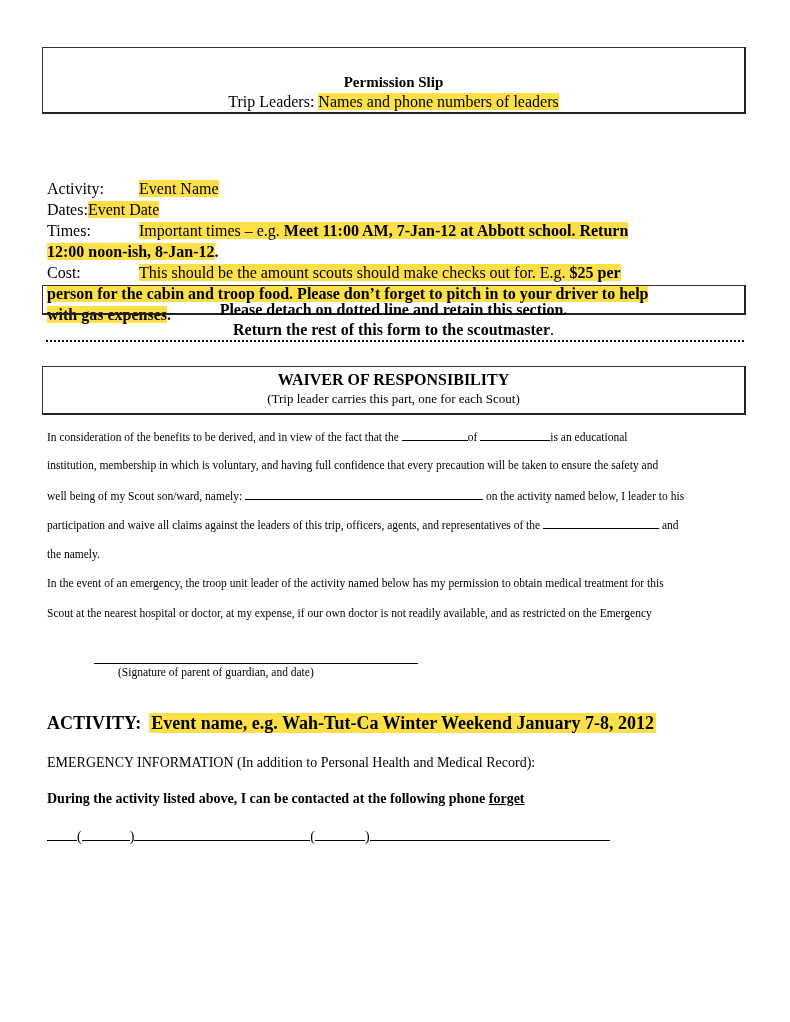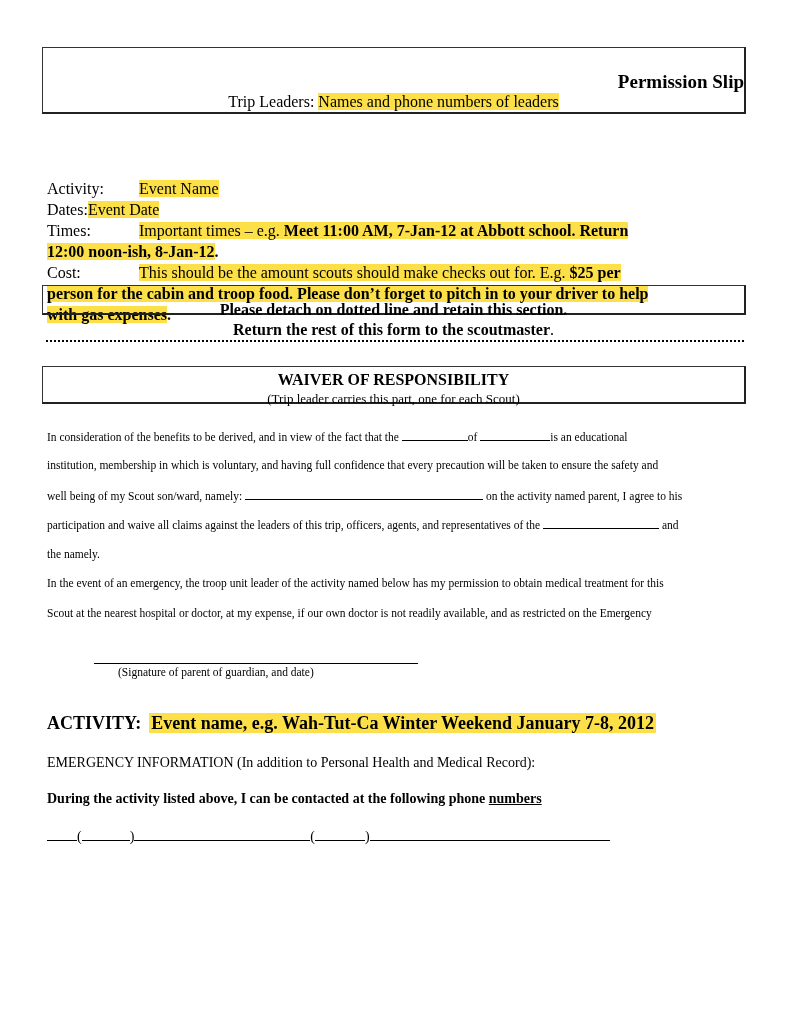--- a/index.html
+++ b/index.html
@@ -8,33 +8,33 @@
     font-family: "Liberation Serif", "DejaVu Serif", serif; color: #000;
   }
   .hl { background: #fde047; }
   .b { font-weight: bold; }
   .box {
     position: absolute; left: 42px; width: 704px;
     border: 1px solid #333; border-right: 2px solid #222; border-bottom: 2px solid #222;
     text-align: center; box-sizing: border-box;
   }
   #title-box { top: 47px; height: 67px; }
-  #title-box .t1 { position: absolute; top: 24px; left: 0; right: 0; font-weight: bold; font-size: 19px; line-height: 20px; text-align: right; }
+  #title-box .t1 { position: absolute; top: 24px; left: 0; right: 0; font-weight: bold; font-size: 15px; line-height: 20px; }
   #title-box .t2 { position: absolute; top: 44px; left: 0; right: 0; font-size: 16px; line-height: 20px; }
 
   .info { position: absolute; left: 47px; width: 700px; font-size: 16px; line-height: 21px; margin-top: 41px; }
   .info .row { white-space: nowrap; }
   .info .lbl { display: inline-block; width: 92px; }
 
   #detach-box { top: 285px; height: 30px; font-weight: bold; font-size: 16px; line-height: 20px; padding-top: 14px; }
   #dotted {
     position: absolute; left: 46px; top: 340px; width: 698px; height: 0;
     border-top: 2px dotted #000;
   }
-  #waiver-box { top: 366px; height: 38px; }
+  #waiver-box { top: 366px; height: 49px; }
   #waiver-box .w1 { font-weight: bold; font-size: 16px; line-height: 20px; margin-top: 3px; }
   #waiver-box .w2 { font-size: 13px; line-height: 17px; }
 
   .para { position: absolute; left: 47px; font-size: 11.5px; line-height: 14px; white-space: nowrap; }
   .blank { display: inline-block; border-bottom: 1px solid #000; height: 11px; vertical-align: baseline; }
 
   #sig-line { position: absolute; left: 94px; top: 663px; width: 324px; border-top: 1px solid #000; }
   #sig-label { position: absolute; left: 94px; top: 666px; font-size: 11.5px; padding-left: 24px; }
 
   #activity { position: absolute; left: 47px; top: 713px; font-size: 18px; font-weight: bold; white-space: nowrap; }
@@ -70,28 +70,28 @@
 
 <div id="dotted"></div>
 
 <div id="waiver-box" class="box">
   <div class="w1">WAIVER OF RESPONSIBILITY</div>
   <div class="w2">(Trip leader carries this part, one for each Scout)</div>
 </div>
 
 <div class="para" style="top:429px;"><span>In consideration of the benefits to be derived, and in view of the fact that the </span><span class="blank" style="width:66px;"></span><span>of </span><span class="blank" style="width:70px;"></span><span>is an educational</span></div>
 <div class="para" style="top:458px;">institution, membership in which is voluntary, and having full confidence that every precaution will be taken to ensure the safety and</div>
-<div class="para" style="top:488px;"><span>well being of my Scout son/ward, namely: </span><span class="blank" style="width:238px;"></span><span> on the activity named parent, I agree to his</span></div>
+<div class="para" style="top:488px;"><span>well being of my Scout son/ward, namely: </span><span class="blank" style="width:238px;"></span><span> on the activity named below, I leader to his</span></div>
 <div class="para" style="top:517px;"><span>participation and waive all claims against the leaders of this trip, officers, agents, and representatives of the </span><span class="blank" style="width:116px;"></span><span> and</span></div>
 <div class="para" style="top:547px;">the namely.</div>
 <div class="para" style="top:576px;">In the event of an emergency, the troop unit leader of the activity named below has my permission to obtain medical treatment for this</div>
 <div class="para" style="top:606px;">Scout at the nearest hospital or doctor, at my expense, if our own doctor is not readily available, and as restricted on the Emergency</div>
 
 <div id="sig-line"></div>
 <div id="sig-label">(Signature of parent of guardian, and date)</div>
 
 <div id="activity"><span>ACTIVITY:</span><span class="hl val">Event name, e.g. Wah-Tut-Ca Winter Weekend January 7-8, 2012</span></div>
 
 <div id="emergency">EMERGENCY INFORMATION (In addition to Personal Health and Medical Record):</div>
 
-<div id="contact"><span>During the activity listed above, I can be contacted at the following phone </span><u>numbers</u></div>
+<div id="contact"><span>During the activity listed above, I can be contacted at the following phone </span><u>forget</u></div>
 
 <div id="phones"><span class="ln" style="width:30px;"></span><span>(</span><span class="ln" style="width:48px;"></span><span>)</span><span class="ln" style="width:176px;"></span><span>(</span><span class="ln" style="width:50px;"></span><span>)</span><span class="ln" style="width:240px;"></span></div>
 
 </body></html>

